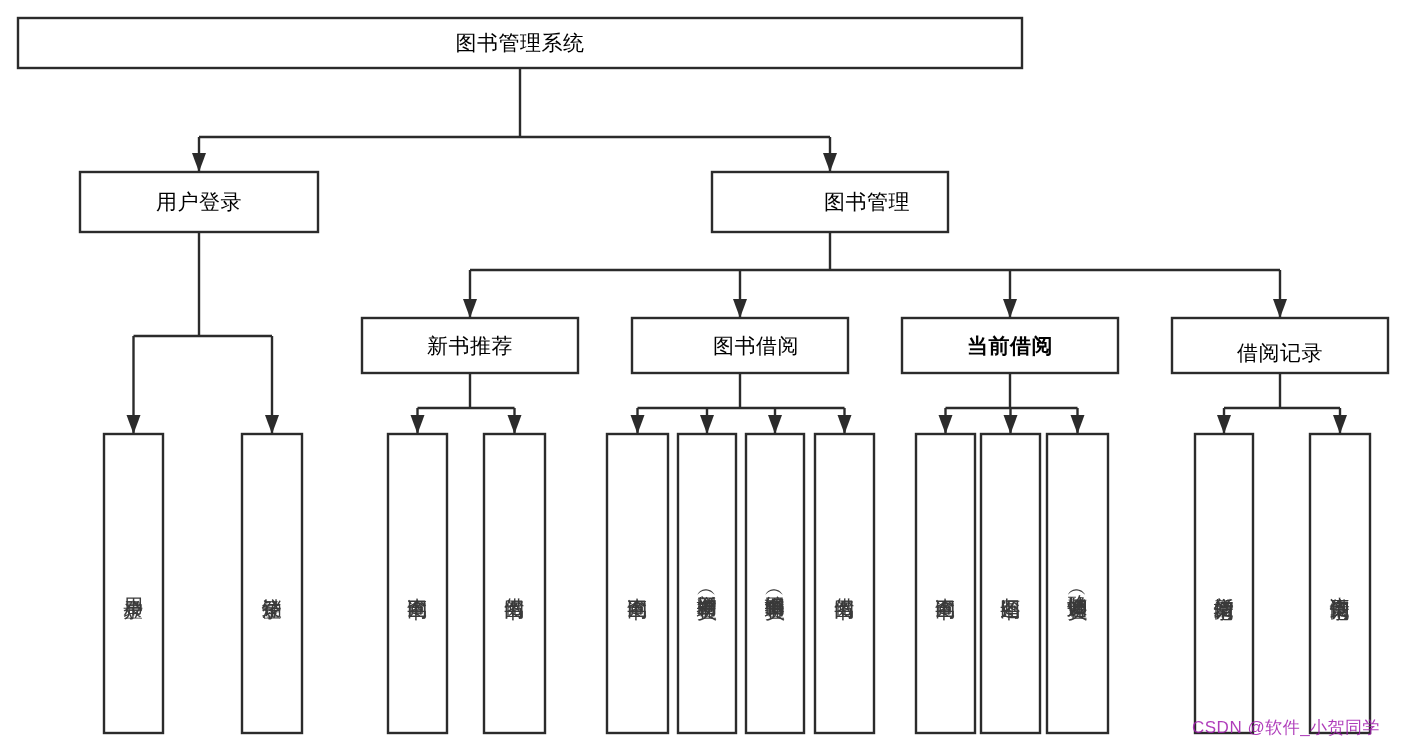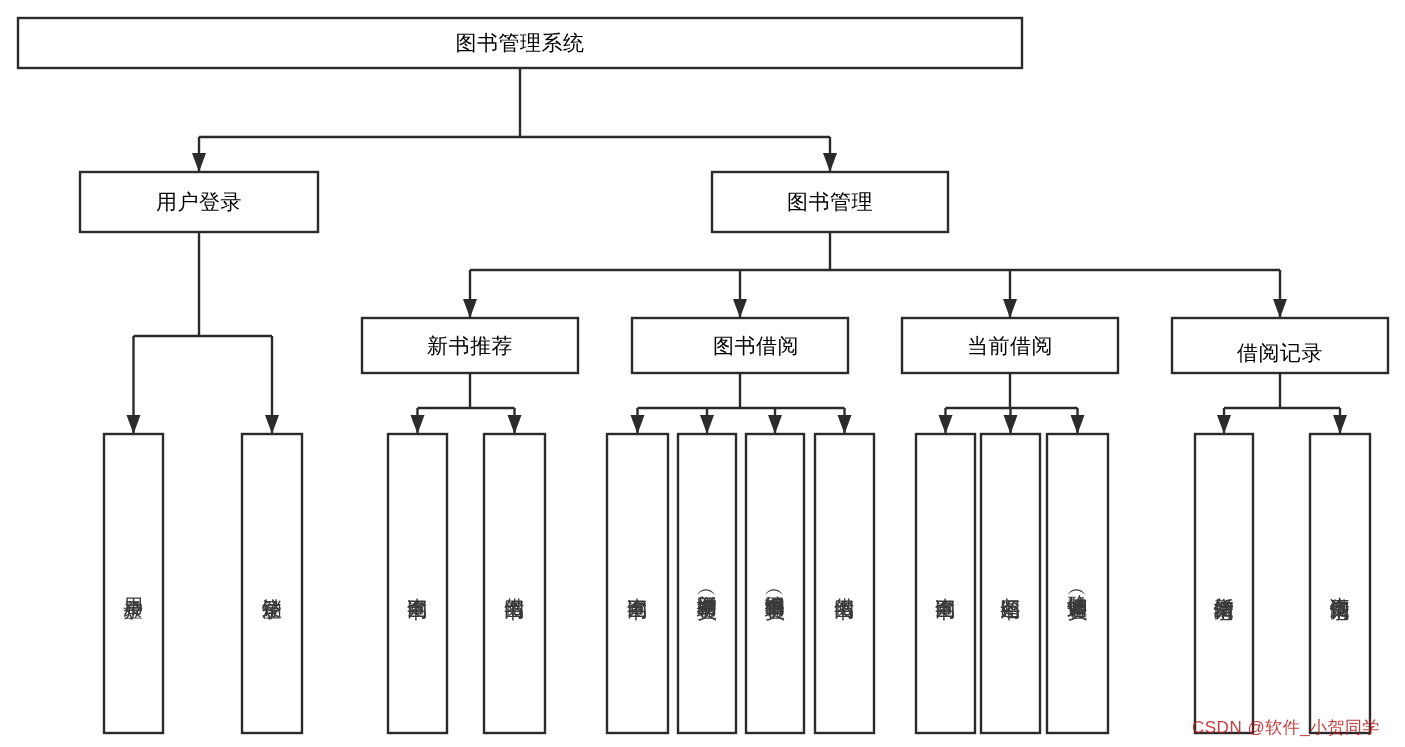--- a/index.html
+++ b/index.html
@@ -65,21 +65,21 @@
     line-height: 1.12;
     writing-mode: vertical-rl;
     text-orientation: upright;
     letter-spacing: 1px;
     white-space: nowrap;
     pointer-events: none;
   }
   .watermark {
     position: absolute;
     font-size: 17px;
-    color: #b91c1c;
+    color: #a21caf;
     letter-spacing: 0.5px;
     white-space: nowrap;
     opacity: 0.85;
   }
 </style>
 </head>
 <body>
 
 <div id="diagram-root">
 
@@ -158,24 +158,24 @@
         <rect x="981" y="434" width="59" height="299" class="node-box"></rect>
         <rect x="1047" y="434" width="61" height="299" class="node-box"></rect>
         <rect x="1195" y="434" width="58" height="299" class="node-box"></rect>
         <rect x="1310" y="434" width="60" height="299" class="node-box"></rect>
       </g>
   </svg>
 
   <div id="label-layer">
       <div class="node-label-h" style="left: 18px; top: 18px; width: 1004px; height: 50px;">图书管理系统</div>
       <div class="node-label-h" style="left: 80px; top: 172px; width: 238px; height: 60px;">用户登录</div>
-      <div class="node-label-h" style="left: 712px; top: 172px; width: 236px; height: 60px;">图书管理</div>
+      <div class="node-label-h" style="left: 712px; top: 172px; width: 236px; height: 60px; padding-left: 37px;">图书管理</div>
       <div class="node-label-h" style="left: 362px; top: 318px; width: 216px; height: 56px;">新书推荐</div>
       <div class="node-label-h" style="left: 632px; top: 318px; width: 216px; height: 55px; margin-left: 16px;">图书借阅</div>
-      <div class="node-label-h" style="left: 902px; top: 318px; width: 216px; height: 55px;">当前借阅</div>
+      <div class="node-label-h" style="left: 902px; top: 318px; width: 216px; height: 55px; font-weight: bold;">当前借阅</div>
       <div class="node-label-h" style="left: 1172px; top: 318px; width: 216px; height: 70px;">借阅记录</div>
       <div class="node-label-v" style="left: 104px; top: 434px; width: 59px; height: 299px;">用户登录</div>
       <div class="node-label-v" style="left: 242px; top: 434px; width: 60px; height: 299px;">注销登录</div>
       <div class="node-label-v" style="left: 388px; top: 434px; width: 59px; height: 299px;">查询图书</div>
       <div class="node-label-v" style="left: 484px; top: 434px; width: 61px; height: 299px;">借阅图书</div>
       <div class="node-label-v" style="left: 607px; top: 434px; width: 61px; height: 299px;">查询图书</div>
       <div class="node-label-v" style="left: 678px; top: 434px; width: 58px; height: 299px;">新增图书（管理员）</div>
       <div class="node-label-v" style="left: 746px; top: 434px; width: 58px; height: 299px;">编辑图书（管理员）</div>
       <div class="node-label-v" style="left: 815px; top: 434px; width: 59px; height: 299px;">借阅图书</div>
       <div class="node-label-v" style="left: 916px; top: 434px; width: 59px; height: 299px;">查询图书</div>

